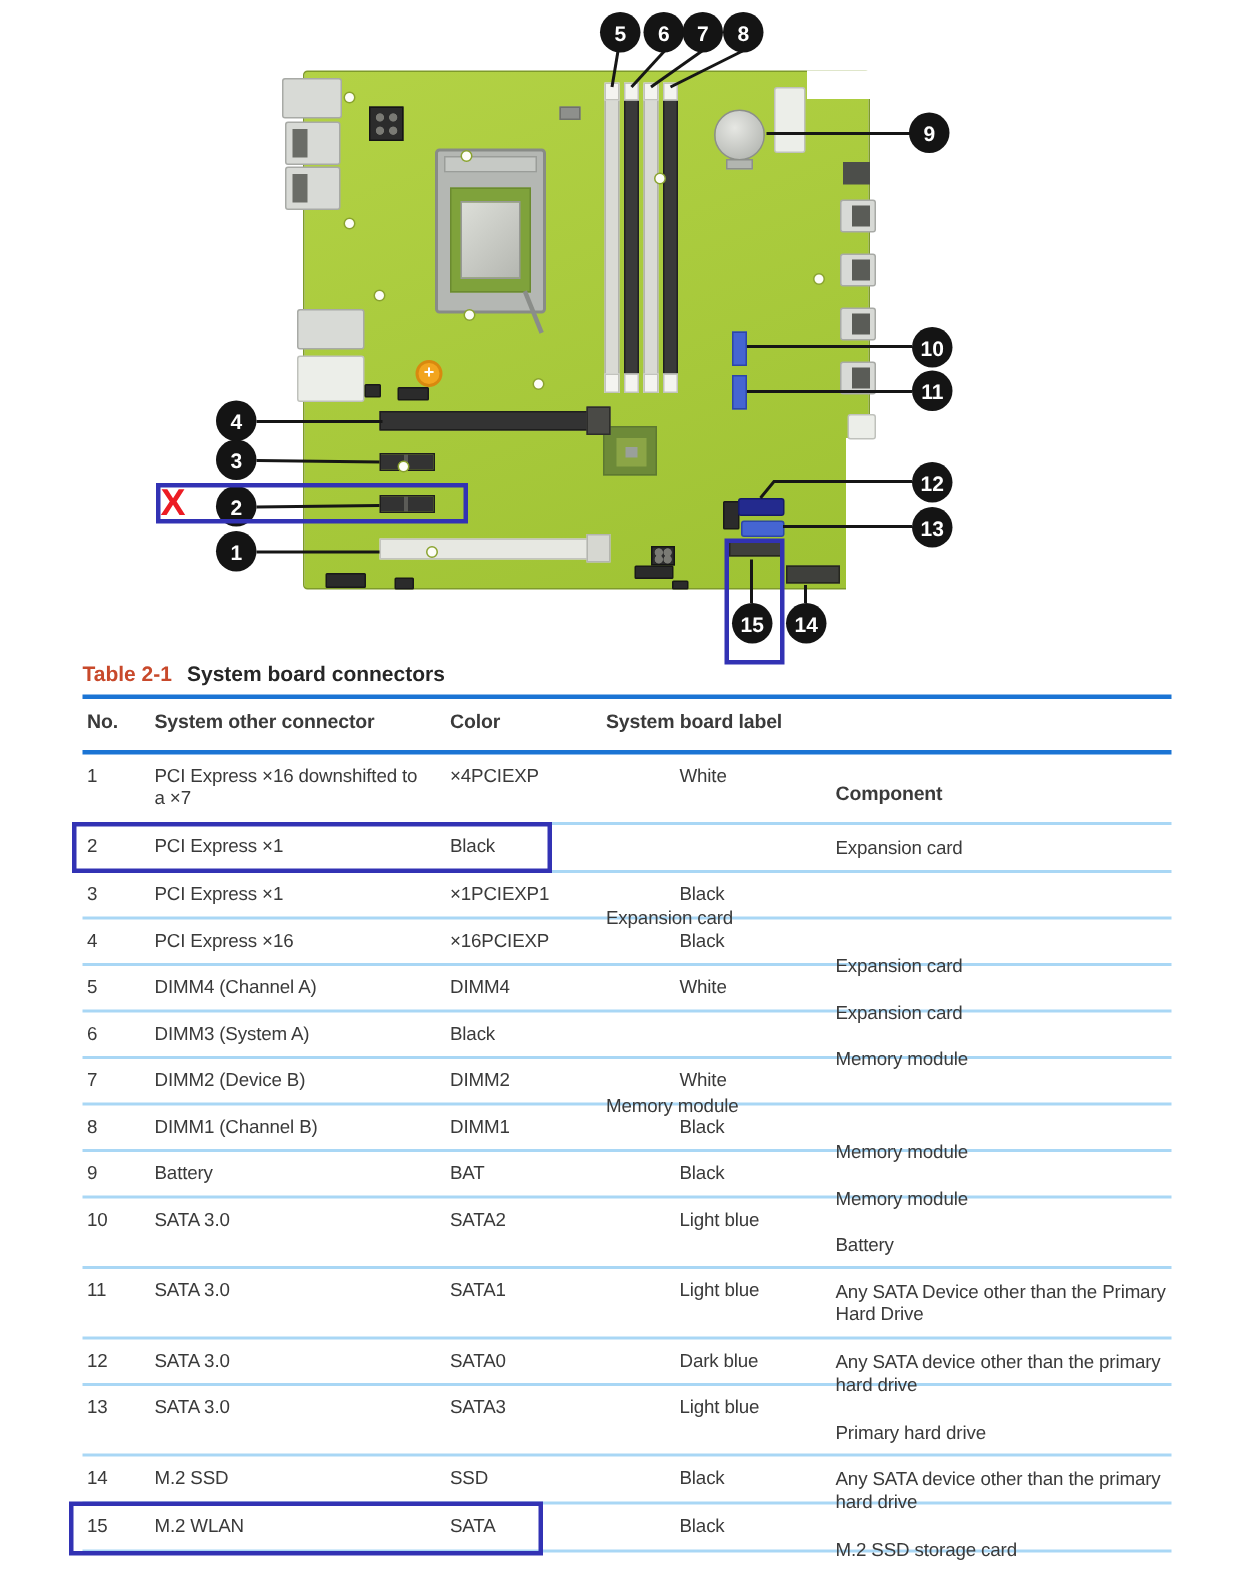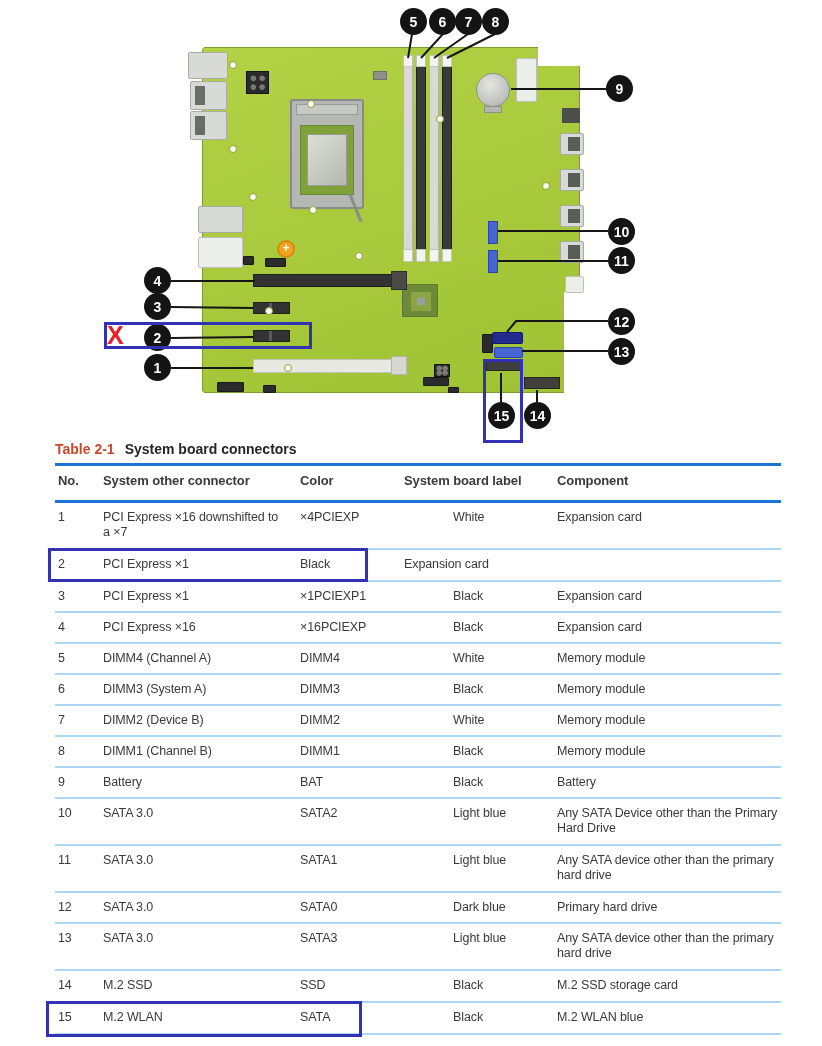--- a/index.html
+++ b/index.html
@@ -41,21 +41,21 @@
   .caplabel{color:#c8492b;margin-right:10px;}
   .captitle{color:#262626;}
   .tbl{left:55px;top:463px;width:726px;border-top:3px solid #1b74d4;font-size:12.5px;letter-spacing:-0.1px;}
   .tr{display:flex;border-bottom:2px solid #a9d7f5;box-sizing:border-box;}
   .tr.head{border-bottom:3px solid #1b74d4;height:37px;font-weight:bold;color:#262626;font-size:13px;}.h31{height:31px}.h32{height:32px}.h47{height:47px}
   .td{box-sizing:border-box;padding-top:7px;line-height:15px;color:#3a3a3a;}
   .c1{width:48px;padding-left:3px;}
   .c2{width:197px;padding-right:14px;}
   .c3{width:153px;padding-right:8px;}
   .c4{width:104px;}
-  .c5{width:224px;padding-right:2px;}
+  .c5{width:224px;padding-right:2px;margin-top:48px;}
 </style>
 </head>
 <body>
 
 <div id="page">
 
   <div class="a" id="diagram" style="left:0;top:0;width:822px;height:450px;">
     <div class="a board">
       <div class="a notch" style="left:335px;top:-1px;width:44px;height:19px;"></div>
       <div class="a notch" style="left:361px;top:244px;width:18px;height:103px;"></div>
@@ -255,21 +255,20 @@
     <div class="tr h31">
       <div class="td c1">5</div>
         <div class="td c2">DIMM4 (Channel A)</div>
         <div class="td c3">DIMM4</div>
         <div class="td c4">White</div>
         <div class="td c5">Memory module</div>
     </div>
     <div class="tr h31">
       <div class="td c1">6</div>
         <div class="td c2">DIMM3 (System A)</div>
-        <div class="td c3">DIMM3</div>
         <div class="td c4">Black</div>
         <div class="td c5">Memory module</div>
     </div>
     <div class="tr h31">
       <div class="td c1">7</div>
         <div class="td c2">DIMM2 (Device B)</div>
         <div class="td c3">DIMM2</div>
         <div class="td c4">White</div>
         <div class="td c5">Memory module</div>
     </div>

